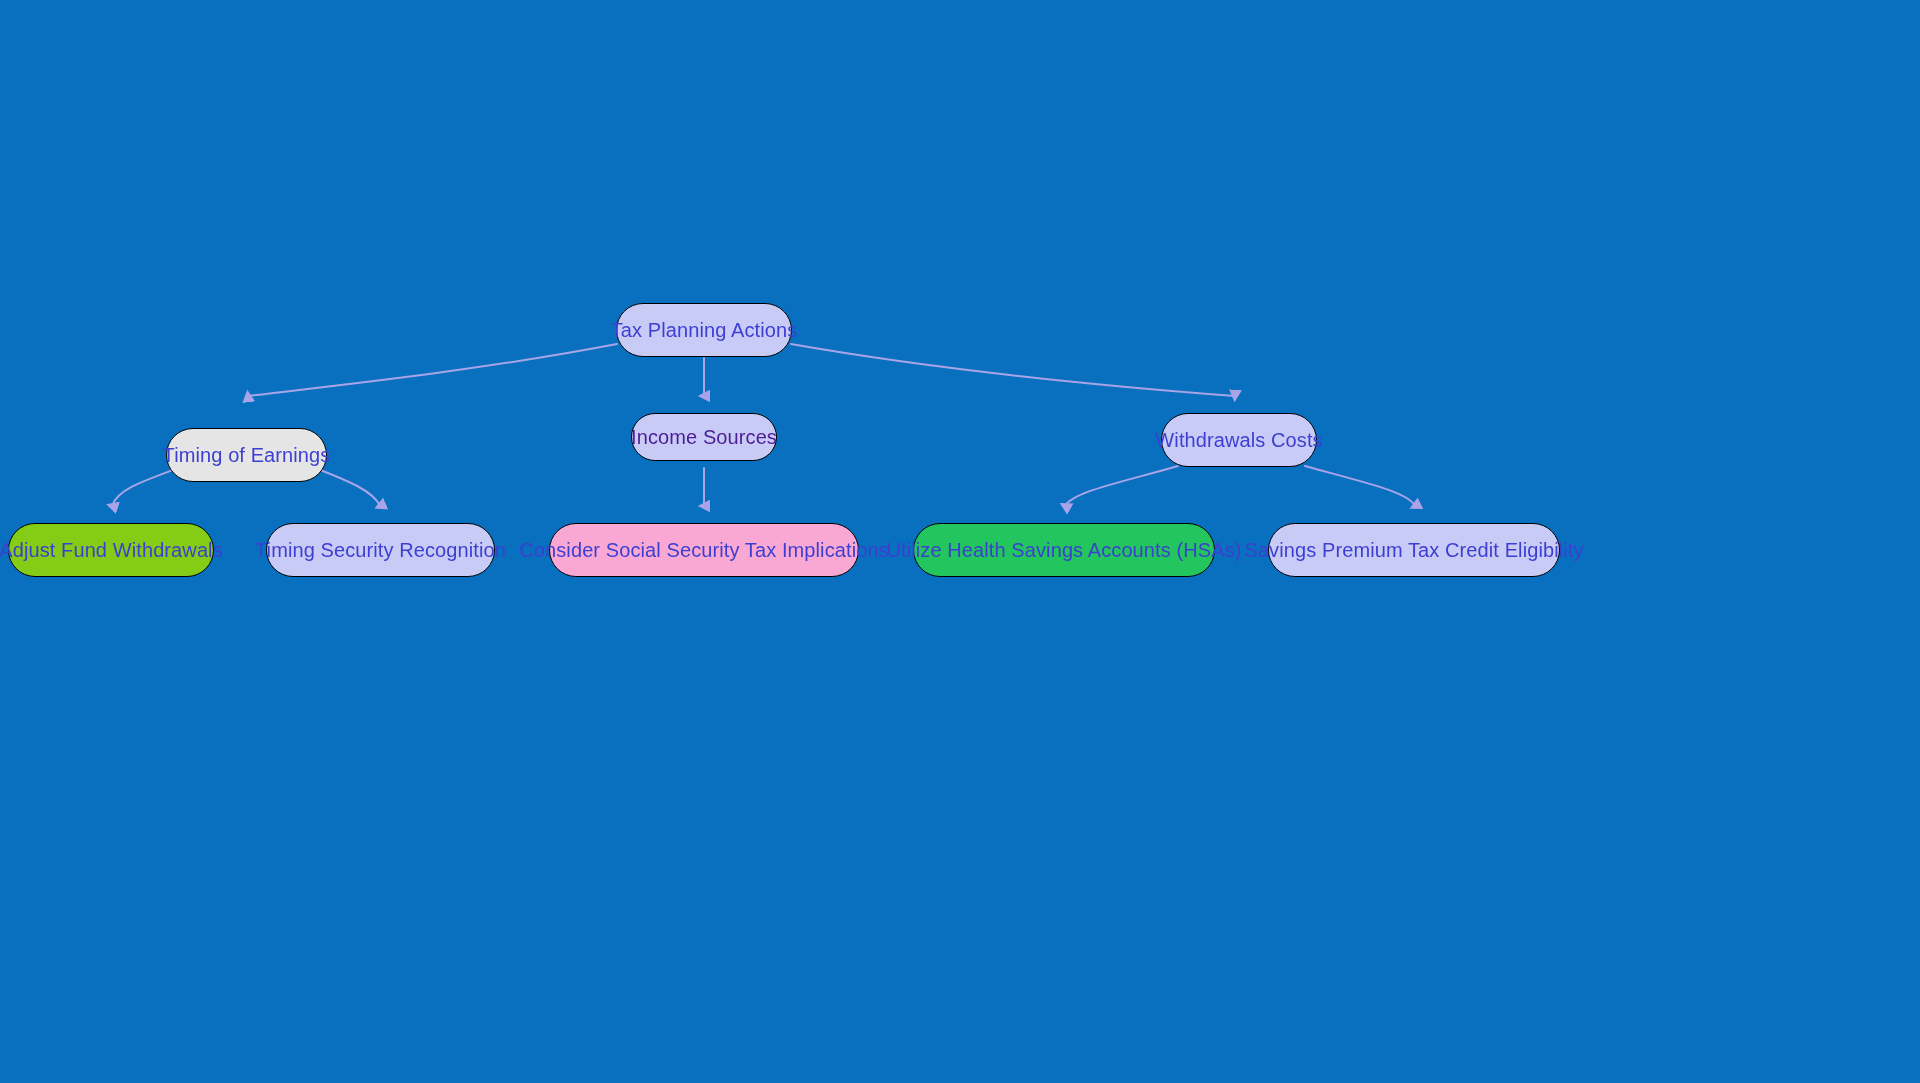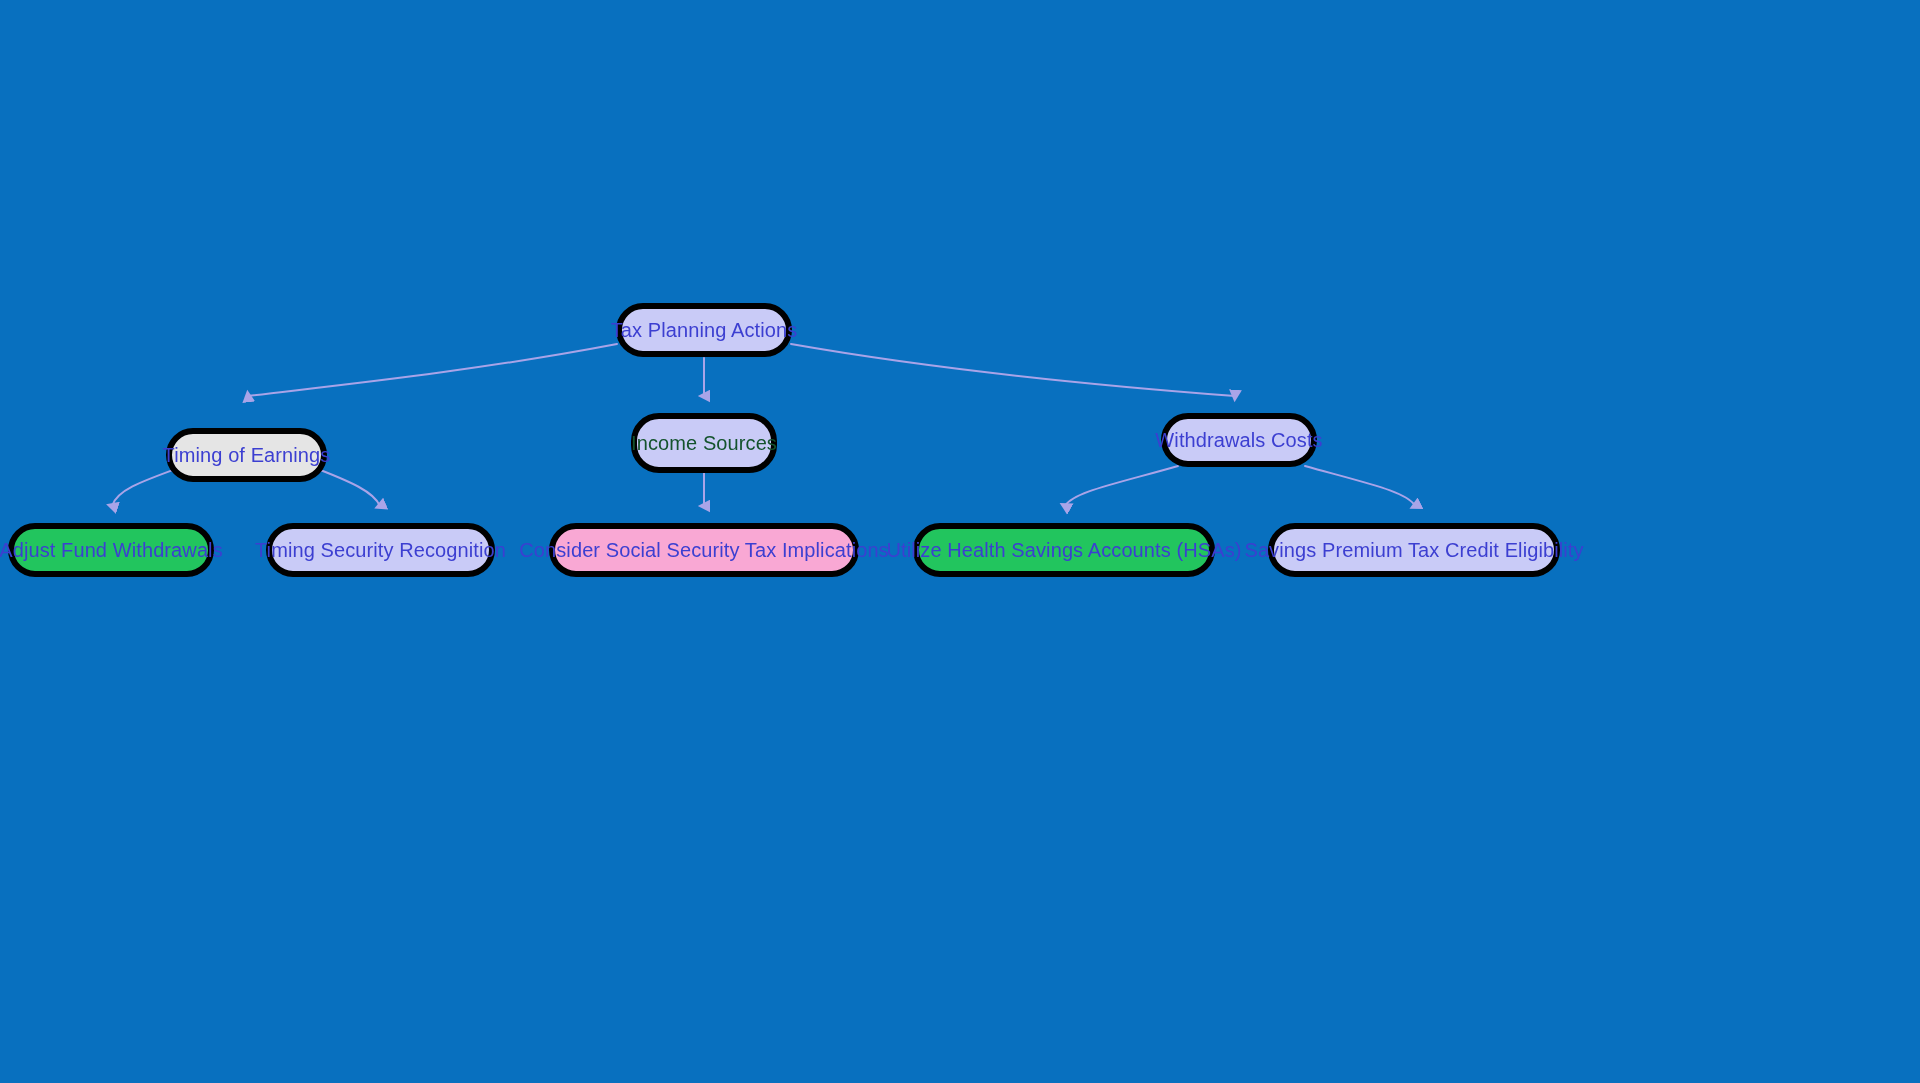--- a/index.html
+++ b/index.html
@@ -24,21 +24,21 @@
     left: 0;
     top: 0;
     width: 1920px;
     height: 1083px;
     pointer-events: none;
   }
   .node {
     position: absolute;
     box-sizing: border-box;
     background: #c9cbf7;
-    border: 6px solid #000000;
+    border: 1px solid #000000;
     border-radius: 28px;
     display: flex;
     align-items: center;
     justify-content: center;
     color: #3c3fd1;
     font-family: "Liberation Sans", sans-serif;
     font-size: 20px;
     font-weight: 400;
     letter-spacing: 0.1px;
     white-space: nowrap;
@@ -72,27 +72,27 @@
       </g>
   </svg>
 
   <div id="nodes-group">
       <div class="node" style="left: 616px; top: 303px; width: 176px; height: 54px; background: rgb(201, 203, 247); color: rgb(60, 63, 209);">
         <span class="node-label">Tax Planning Actions</span>
       </div>
       <div class="node" style="left: 166px; top: 428px; width: 161px; height: 54px; background: #e5e5e5; color: rgb(60, 63, 209);">
         <span class="node-label">Timing of Earnings</span>
       </div>
-      <div class="node" style="left: 631px; top: 413px; width: 146px; height: 60px; background: rgb(201, 203, 247); color: #14532d;">
+      <div class="node" style="left: 631px; top: 413px; width: 146px; height: 48px; background: rgb(201, 203, 247); color: #4c1d95;">
         <span class="node-label">Income Sources</span>
       </div>
       <div class="node" style="left: 1161px; top: 413px; width: 156px; height: 54px; background: rgb(201, 203, 247); color: rgb(60, 63, 209);">
         <span class="node-label">Withdrawals Costs</span>
       </div>
-      <div class="node" style="left: 8px; top: 523px; width: 206px; height: 54px; background: #22c55e; color: rgb(60, 63, 209);">
+      <div class="node" style="left: 8px; top: 523px; width: 206px; height: 54px; background: #84cc16; color: rgb(60, 63, 209);">
         <span class="node-label">Adjust Fund Withdrawals</span>
       </div>
       <div class="node" style="left: 266px; top: 523px; width: 229px; height: 54px; background: rgb(201, 203, 247); color: rgb(60, 63, 209);">
         <span class="node-label">Timing Security Recognition</span>
       </div>
       <div class="node" style="left: 549px; top: 523px; width: 310px; height: 54px; background: #f9a8d4; color: rgb(60, 63, 209);">
         <span class="node-label">Consider Social Security Tax Implications</span>
       </div>
       <div class="node" style="left: 913px; top: 523px; width: 302px; height: 54px; background: #22c55e; color: rgb(60, 63, 209);">
         <span class="node-label">Utilize Health Savings Accounts (HSAs)</span>

